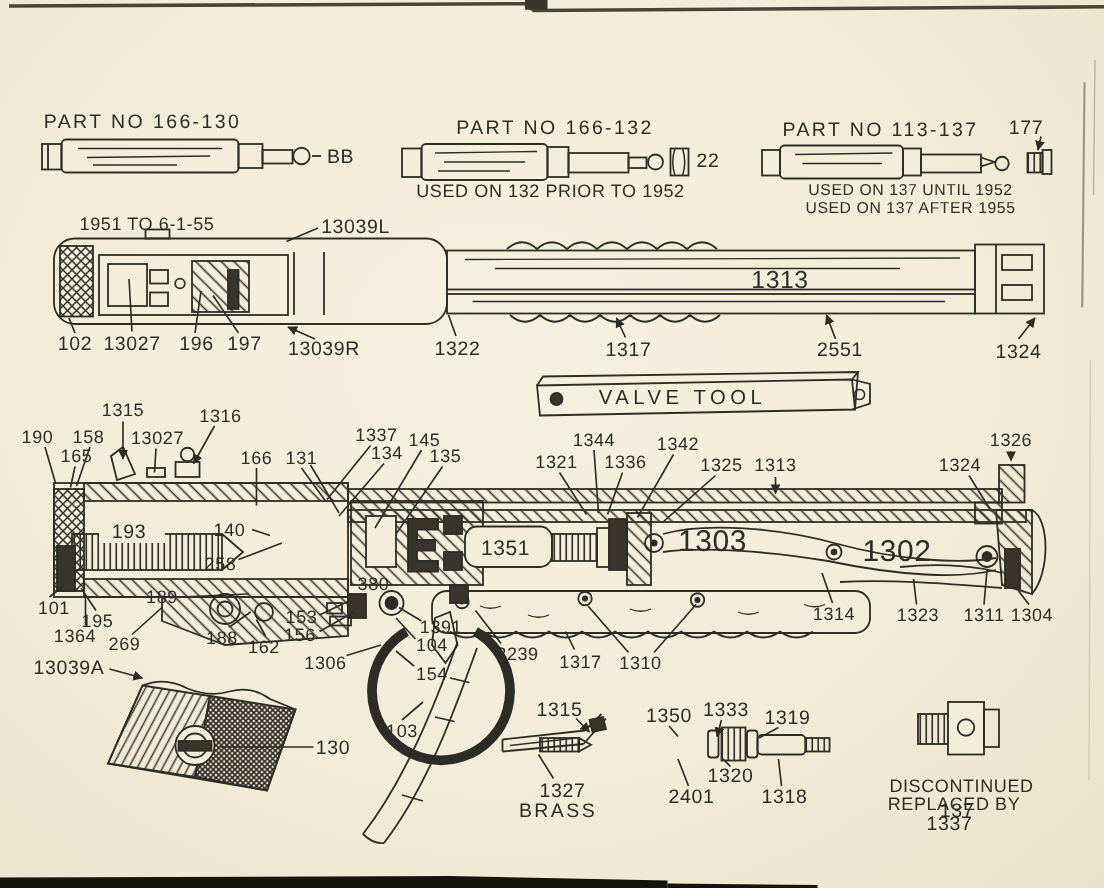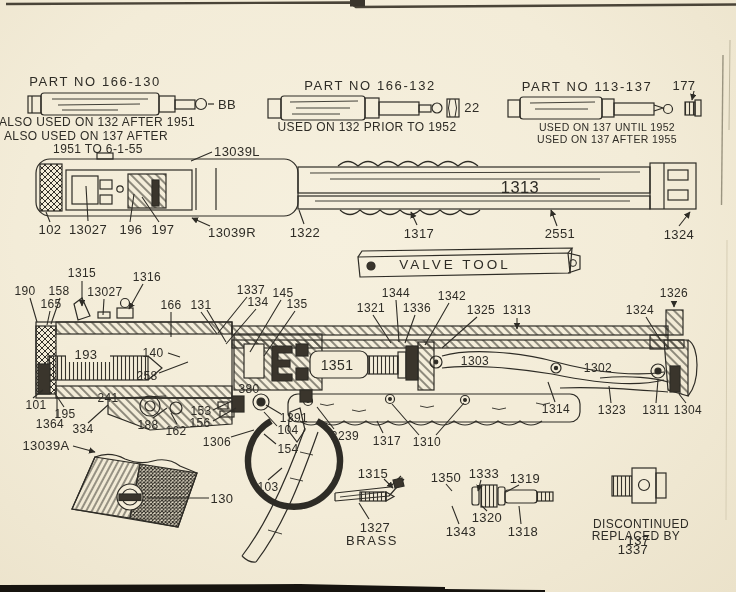--- a/index.html
+++ b/index.html
@@ -8,21 +8,21 @@
     background:radial-gradient(ellipse at 45% 40%, #f6f0de 0%, #f3ecd8 55%, #ebe2ca 100%);
     font-family:"Liberation Sans",sans-serif;color:#2e2c26;
   }
   svg.art{position:absolute;left:0;top:0;}
   .lbl{
     position:absolute;transform:translate(-50%,-50%);
     font-family:"Liberation Sans",sans-serif;color:#2e2c26;
     white-space:nowrap;letter-spacing:.4px;font-size:12px;line-height:1;
   }
   .s11{font-size:10.5px}.s12{font-size:12px}.s13{font-size:13px}
-  .s14{font-size:14px}.s15{font-size:12px}.s16{font-size:16.5px}
+  .s14{font-size:14px}.s15{font-size:20px}.s16{font-size:16.5px}
   .sp{letter-spacing:1.6px}
   .vt{letter-spacing:3px;font-size:13.5px}
 </style>
 </head>
 <body>
 
 <div class="page">
 
 <svg class="art" width="736" height="592" viewBox="0 0 736 592">
   <defs>
@@ -264,38 +264,36 @@
     <path d="M557,226 L551,210" marker-end="url(#arr)"></path>
     <path d="M679,226 L690,212" marker-end="url(#arr)"></path>
     <path d="M384,479 L393,488" marker-end="url(#arr)"></path>
     <path d="M694,91 L692,100" marker-end="url(#arr)"></path>
     <path d="M210,226 L192,218" marker-end="url(#arr)"></path>
   </g>
 </svg>
 
 <div class="lbl s13 sp" style="left:95px;top:81px">PART NO 166-130</div>
 <div class="lbl s13" style="left:227px;top:104px">BB</div>
-<div class="lbl s12" style="left:97px;top:122px">ALSO USED ON 132 AFTER 1951</div>
-<div class="lbl s12" style="left:86px;top:136px">ALSO USED ON 137 AFTER</div>
 <div class="lbl s12" style="left:98px;top:149px">1951 TO 6-1-55</div>
 <div class="lbl s13 sp" style="left:370px;top:85px">PART NO 166-132</div>
 <div class="lbl s13" style="left:472px;top:107px">22</div>
 <div class="lbl s12" style="left:367px;top:127px">USED ON 132 PRIOR TO 1952</div>
 <div class="lbl s13 sp" style="left:587px;top:86px">PART NO 113-137</div>
 <div class="lbl s13" style="left:684px;top:85px">177</div>
 <div class="lbl s11" style="left:607px;top:127px">USED ON 137 UNTIL 1952</div>
 <div class="lbl s11" style="left:607px;top:139px">USED ON 137 AFTER 1955</div>
 
 <div class="lbl s13" style="left:237px;top:151px">13039L</div>
 <div class="lbl s16" style="left:520px;top:187px">1313</div>
 <div class="lbl s13" style="left:50px;top:229px">102</div>
 <div class="lbl s13" style="left:88px;top:229px">13027</div>
 <div class="lbl s13" style="left:131px;top:229px">196</div>
 <div class="lbl s13" style="left:163px;top:229px">197</div>
-<div class="lbl s13" style="left:232px;top:232px">13039R</div>
+<div class="lbl s13" style="left:216px;top:232px">13039R</div>
 <div class="lbl s13" style="left:305px;top:232px">1322</div>
 <div class="lbl s13" style="left:419px;top:233px">1317</div>
 <div class="lbl s13" style="left:560px;top:233px">2551</div>
 <div class="lbl s13" style="left:679px;top:234px">1324</div>
 
 <div class="lbl vt" style="left:455px;top:265px">VALVE TOOL</div>
 
 <div class="lbl s12" style="left:82px;top:273px">1315</div>
 <div class="lbl s12" style="left:147px;top:277px">1316</div>
 <div class="lbl s12" style="left:25px;top:291px">190</div>
@@ -321,22 +319,22 @@
 <div class="lbl s12" style="left:153px;top:353px">140</div>
 <div class="lbl s12" style="left:147px;top:376px">258</div>
 <div class="lbl s14" style="left:337px;top:365px">1351</div>
 <div class="lbl s12" style="left:249px;top:389px">380</div>
 <div class="lbl s15" style="left:475px;top:361px">1303</div>
 <div class="lbl s15" style="left:598px;top:368px">1302</div>
 
 <div class="lbl s12" style="left:36px;top:405px">101</div>
 <div class="lbl s12" style="left:65px;top:414px">195</div>
 <div class="lbl s12" style="left:50px;top:424px">1364</div>
-<div class="lbl s12" style="left:108px;top:398px">241</div>
-<div class="lbl s12" style="left:83px;top:429px">334</div>
+<div class="lbl s12" style="left:108px;top:398px">189</div>
+<div class="lbl s12" style="left:83px;top:429px">269</div>
 <div class="lbl s13" style="left:46px;top:445px">13039A</div>
 <div class="lbl s12" style="left:148px;top:425px">188</div>
 <div class="lbl s12" style="left:176px;top:431px">162</div>
 <div class="lbl s12" style="left:201px;top:411px">153</div>
 <div class="lbl s12" style="left:200px;top:423px">156</div>
 <div class="lbl s12" style="left:217px;top:442px">1306</div>
 <div class="lbl s12" style="left:294px;top:418px">1391</div>
 <div class="lbl s12" style="left:288px;top:430px">104</div>
 <div class="lbl s12" style="left:288px;top:449px">154</div>
 <div class="lbl s12" style="left:345px;top:436px">2239</div>
@@ -348,21 +346,21 @@
 <div class="lbl s12" style="left:612px;top:410px">1323</div>
 <div class="lbl s12" style="left:656px;top:410px">1311</div>
 <div class="lbl s12" style="left:688px;top:410px">1304</div>
 
 <div class="lbl s13" style="left:373px;top:473px">1315</div>
 <div class="lbl s13" style="left:375px;top:527px">1327</div>
 <div class="lbl s13 sp" style="left:372px;top:540px">BRASS</div>
 <div class="lbl s13" style="left:446px;top:477px">1350</div>
 <div class="lbl s13" style="left:484px;top:473px">1333</div>
 <div class="lbl s13" style="left:525px;top:478px">1319</div>
-<div class="lbl s13" style="left:461px;top:531px">1343</div>
+<div class="lbl s13" style="left:461px;top:531px">2401</div>
 <div class="lbl s13" style="left:487px;top:517px">1320</div>
 <div class="lbl s13" style="left:523px;top:531px">1318</div>
 <div class="lbl s13" style="left:638px;top:540px">137</div>
 <div class="lbl s12" style="left:641px;top:524px">DISCONTINUED</div>
 <div class="lbl s12" style="left:636px;top:536px">REPLACED BY</div>
 <div class="lbl s13" style="left:633px;top:549px">1337</div>
 
 </div>
 
 </body></html>

